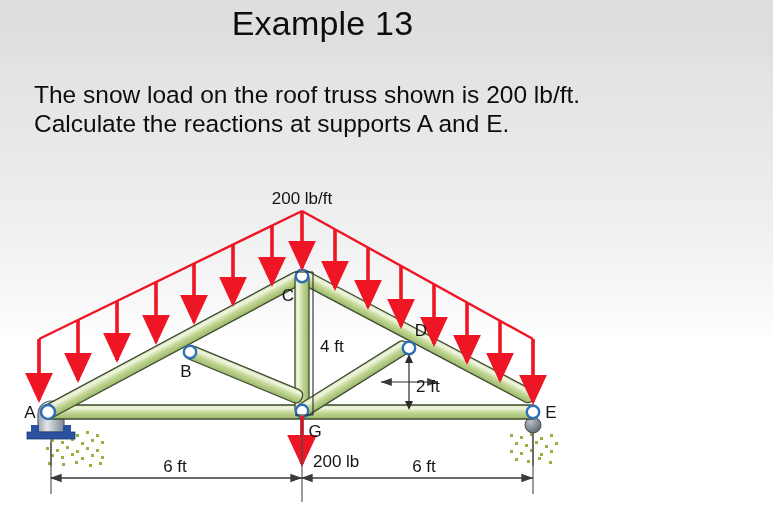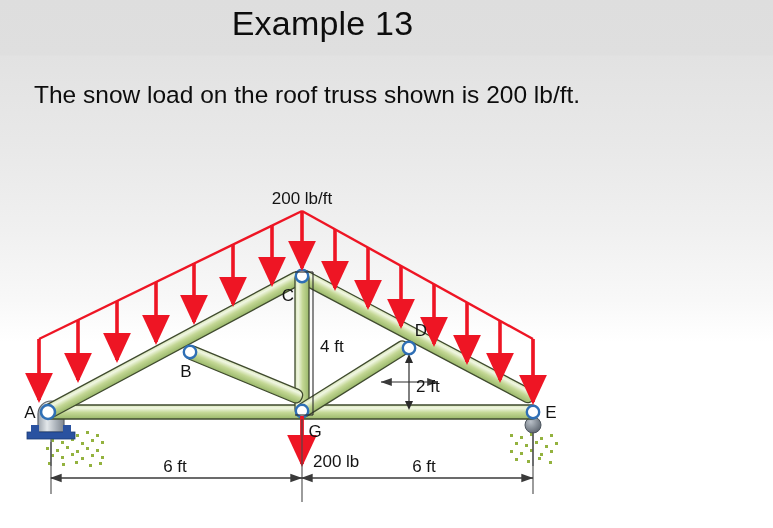--- a/index.html
+++ b/index.html
@@ -64,20 +64,21 @@
 </style>
 </head>
 <body>
 
 <div id="slide">
 
   <div id="title">Example 13</div>
 
   <div id="prompt">
     <span class="ln">The snow load on the roof truss shown is 200 lb/ft.</span>
+    <span class="ln">Calculate the reactions at supports A and E.</span>
   </div>
 
   <div id="figure">
     <svg width="773" height="368" viewBox="0 0 773 368" xmlns="http://www.w3.org/2000/svg">
       <defs>
         <linearGradient id="memH" x1="0" y1="0" x2="0" y2="1">
           <stop offset="0%" stop-color="#d7e5b6"></stop>
           <stop offset="22%" stop-color="#f0f6e2"></stop>
           <stop offset="55%" stop-color="#c3d794"></stop>
           <stop offset="100%" stop-color="#9ab86a"></stop>

